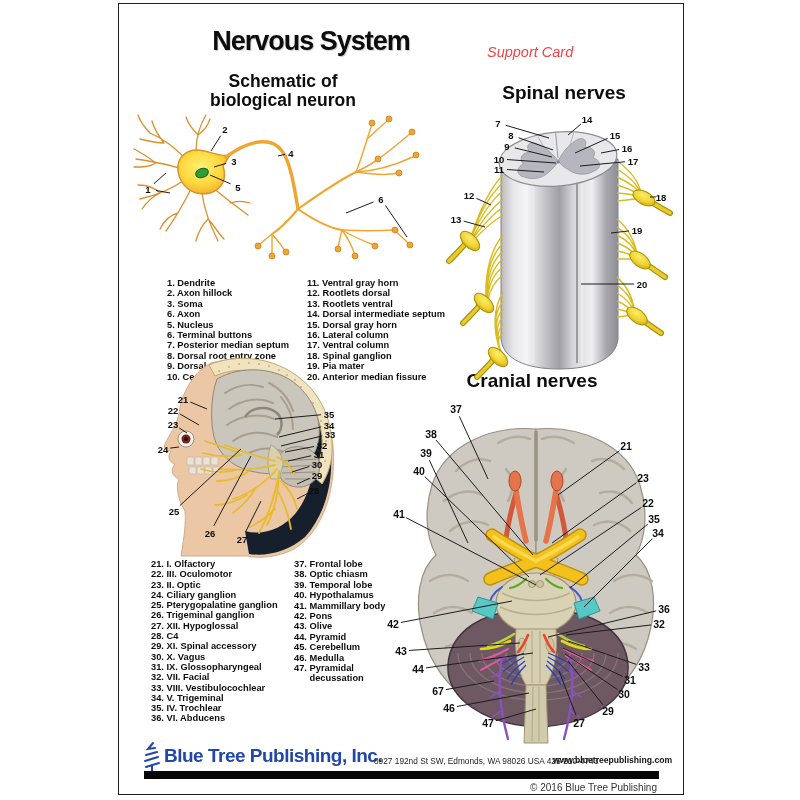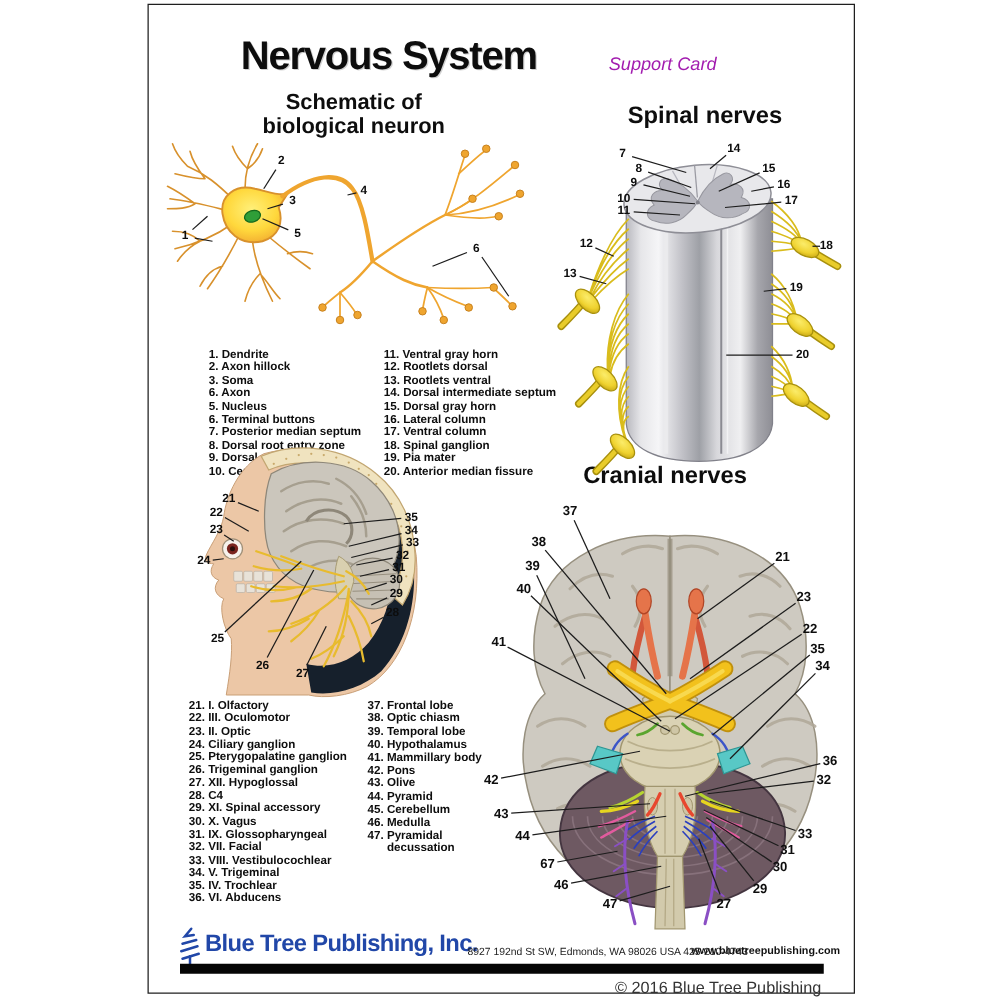--- a/index.html
+++ b/index.html
@@ -1,39 +1,39 @@
 <!DOCTYPE html>
 <html><head>
 <meta charset="utf-8">
 <style>
   html,body{margin:0;padding:0;background:#fff;}
   body{width:800px;height:800px;position:relative;font-family:"Liberation Sans",sans-serif;color:#111;}
   .card{position:absolute;left:118px;top:3px;width:566px;height:792px;border:1.6px solid #1f1f1f;background:#fff;box-sizing:border-box;}
   .abs{position:absolute;}
-  .title{left:32px;top:22px;width:320px;text-align:center;font-size:32px;font-weight:bold;letter-spacing:-1px;color:#0d0d0d;text-shadow:1px 1px 0 rgba(0,0,0,0.18);}
-  .support{left:368px;top:40px;font-size:14.5px;font-style:italic;color:#a21caf;}
+  .title{left:32px;top:22px;width:320px;text-align:center;font-size:27px;font-weight:bold;letter-spacing:-1px;color:#0d0d0d;text-shadow:1px 1px 0 rgba(0,0,0,0.18);}
+  .support{left:368px;top:40px;font-size:14.5px;font-style:italic;color:#ef4444;}
   .h2{font-weight:bold;color:#0d0d0d;text-align:center;}
   .h-neuron{left:44px;top:68px;width:240px;font-size:17.5px;line-height:18.5px;}
   .h-spinal{left:345px;top:78px;width:200px;font-size:19px;}
   .h-cranial{left:313px;top:366px;width:200px;font-size:19px;}
   .diagram{position:absolute;}
   .diagram svg.art{position:absolute;left:0;top:0;overflow:visible;}
   svg.callout-lines{position:absolute;left:0;top:0;overflow:visible;}
   svg.callout-lines line{stroke:#1c1c1c;stroke-width:1;}
   .callout{position:absolute;transform:translate(-50%,-50%);font-weight:bold;font-size:9.5px;color:#0d0d0d;white-space:nowrap;}
   .d-cranial .callout{font-size:10.5px;text-align:center;}
   .list{position:absolute;font-size:9.3px;font-weight:bold;line-height:10.4px;color:#0d0d0d;}
   .li{white-space:pre-wrap;}
   .list-c .li{line-height:10.3px;}
   
   .pub{left:45px;top:741px;font-size:19px;font-weight:bold;color:#2147A8;letter-spacing:-0.5px;}
   .addr{left:255px;top:752px;font-size:8.3px;color:#222;}
   .site{left:434px;top:751px;font-size:8.6px;font-weight:bold;color:#111;}
   .bar{left:25px;top:767px;width:515px;height:8px;background:#050505;}
-  .copy{top:778px;right:26px;font-size:13px;color:#333;}
+  .copy{top:778px;right:26px;font-size:10px;color:#333;}
   .treelogo{left:22px;top:737px;}
 </style>
 </head>
 <body>
 
 <div class="card">
 
   <div class="abs title">Nervous System</div>
   <div class="abs support">Support Card</div>
 

